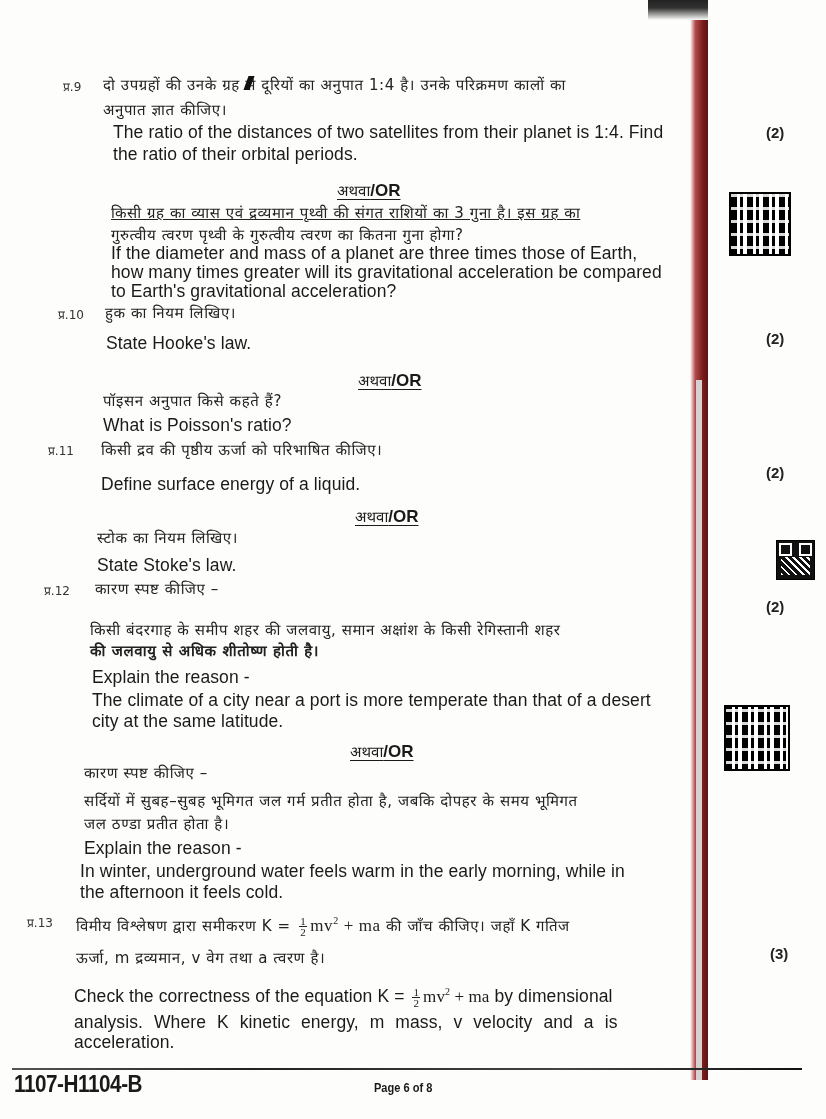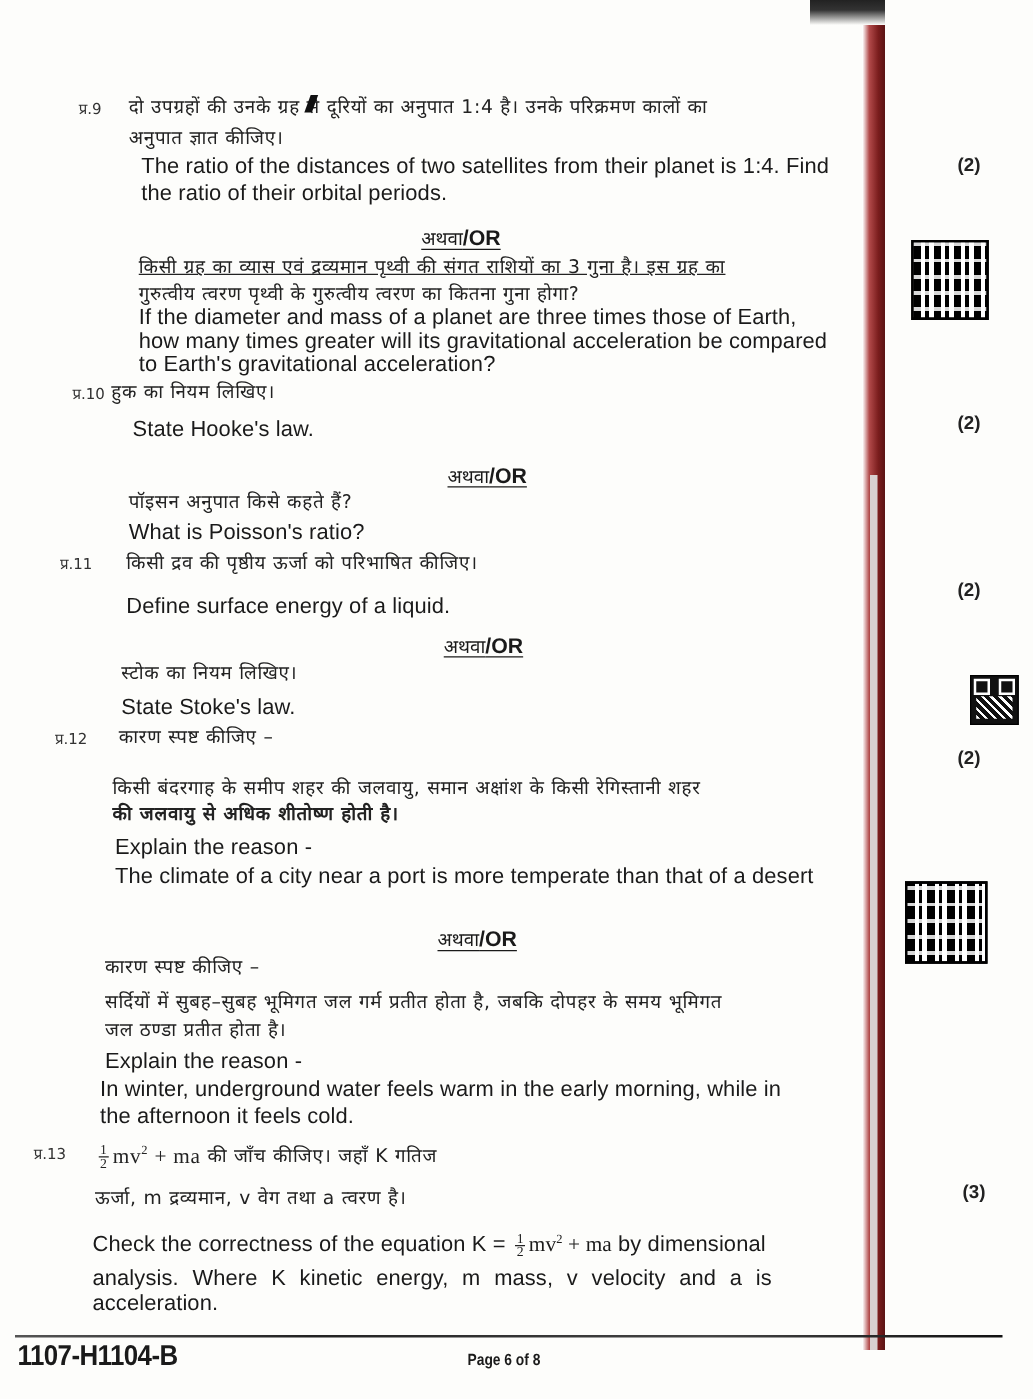--- a/index.html
+++ b/index.html
@@ -107,21 +107,21 @@
   </div>
   <div class="line hi" style="left:111px;top:203px;text-decoration:underline;">किसी ग्रह का व्यास एवं द्रव्यमान पृथ्वी की संगत राशियों का 3 गुना है। इस ग्रह का</div>
   <div class="line en" style="left:111px;top:243px;">If the diameter and mass of a planet are three times those of Earth,</div>
   <div class="line hi" style="left:111px;top:225px;">गुरुत्वीय त्वरण पृथ्वी के गुरुत्वीय त्वरण का कितना गुना होगा?</div>
   <div class="line en" style="left:111px;top:262px;">how many times greater will its gravitational acceleration be compared</div>
   <div class="line en" style="left:111px;top:281px;">to Earth's gravitational acceleration?</div>
 
   <div class="code-box" style="left:729px;top:192px;width:58px;height:60px;"></div>
 
   <div class="qnum" style="left:58px;top:306px;">प्र.10</div>
-  <div class="line hi" style="left:89px;top:303px;">हुक का नियम लिखिए।</div>
+  <div class="line hi" style="left:105px;top:303px;">हुक का नियम लिखिए।</div>
   <div class="line en" style="left:106px;top:333px;">State Hooke's law.</div>
   <div class="marks" style="left:766px;top:330px;">(2)</div>
 
   <div class="or" style="left:358px;top:370px;">
     <span class="or-hi">अथवा</span><span>/OR</span>
   </div>
   <div class="line hi" style="left:103px;top:391px;">पॉइसन अनुपात किसे कहते हैं?</div>
   <div class="line en" style="left:103px;top:415px;">What is Poisson's ratio?</div>
 
   <div class="qnum" style="left:48px;top:442px;">प्र.11</div>
@@ -139,35 +139,37 @@
       <div class="qr-inner"></div>
     </div>
 
   <div class="qnum" style="left:44px;top:582px;">प्र.12</div>
   <div class="line hi" style="left:95px;top:579px;">कारण स्पष्ट कीजिए –</div>
   <div class="line hi" style="left:90px;top:620px;">किसी बंदरगाह के समीप शहर की जलवायु, समान अक्षांश के किसी रेगिस्तानी शहर</div>
   <div class="line hi" style="left:90px;top:641px;font-weight:bold;">की जलवायु से अधिक शीतोष्ण होती है।</div>
   <div class="marks" style="left:766px;top:598px;">(2)</div>
   <div class="line en" style="left:92px;top:667px;">Explain the reason -</div>
   <div class="line en" style="left:92px;top:690px;">The climate of a city near a port is more temperate than that of a desert</div>
+  <div class="line en" style="left:92px;top:711px;">city at the same latitude.</div>
 
   <div class="code-box" style="left:724px;top:705px;width:62px;height:62px;"></div>
 
   <div class="or" style="left:350px;top:741px;">
     <span class="or-hi">अथवा</span><span>/OR</span>
   </div>
   <div class="line hi" style="left:84px;top:763px;">कारण स्पष्ट कीजिए –</div>
   <div class="line hi" style="left:84px;top:791px;">सर्दियों में सुबह–सुबह भूमिगत जल गर्म प्रतीत होता है, जबकि दोपहर के समय भूमिगत</div>
   <div class="line hi" style="left:84px;top:814px;">जल ठण्डा प्रतीत होता है।</div>
   <div class="line en" style="left:84px;top:838px;">Explain the reason -</div>
   <div class="line en" style="left:80px;top:882px;">the afternoon it feels cold.</div>
   <div class="line en" style="left:80px;top:861px;">In winter, underground water feels warm in the early morning, while in</div>
 
   <div class="qnum" style="left:27px;top:914px;">प्र.13</div>
   <div class="line hi" style="left:76px;top:911px;">
+    <span>विमीय विश्लेषण द्वारा समीकरण K =</span>
     <span class="math"><span class="frac"><span class="num">1</span><span>2</span></span><span>mv</span><sup>2</sup> <span>+ ma</span></span>
     <span>की जाँच कीजिए। जहाँ K गतिज</span>
   </div>
   <div class="line hi" style="left:76px;top:948px;">ऊर्जा, m द्रव्यमान, v वेग तथा a त्वरण है।</div>
   <div class="marks" style="left:770px;top:945px;">(3)</div>
 
   <div class="line en" style="left:74px;top:982px;">
     <span>Check the correctness of the equation K =</span>
     <span class="math"><span class="frac"><span class="num">1</span><span>2</span></span><span>mv</span><sup>2</sup> <span>+ ma</span></span>
     <span>by dimensional</span>

